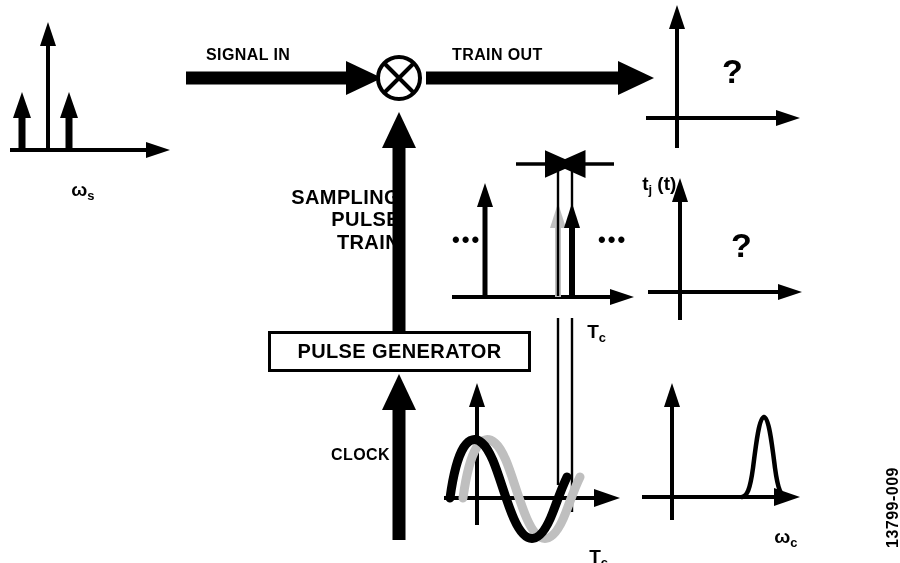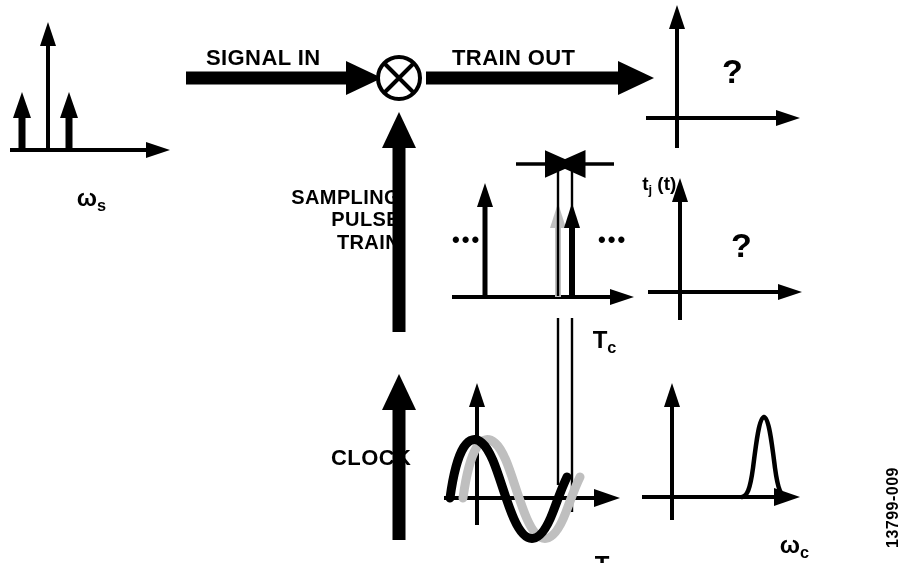--- a/index.html
+++ b/index.html
@@ -22,33 +22,33 @@
   }
   .lbl {
     position: absolute;
     font-family: "Liberation Sans", sans-serif;
     font-weight: bold;
     color: #000000;
     white-space: pre;
     line-height: 1.12;
   }
   .lbl-flow {
-    font-size: 22px;
+    font-size: 16px;
     letter-spacing: 0.4px;
   }
   .lbl-block {
     font-size: 20px;
     letter-spacing: 0.4px;
   }
   .lbl-qmark {
     font-size: 34px;
     font-weight: bold;
   }
   .lbl-axis {
-    font-size: 24px;
+    font-size: 19px;
   }
   .lbl-jitter {
     font-size: 19px;
   }
   .lbl-dots {
     font-size: 22px;
     letter-spacing: 2px;
   }
   .lbl-stack {
     font-size: 20px;
@@ -210,20 +210,23 @@
   <div class="lbl lbl-axis" style="left:50px; top:158px;">
     <span>ω</span><span class="sub">s</span>
   </div>
 
   <div class="lbl lbl-qmark" style="left:722px; top:52px;">?</div>
 
   <div class="lbl lbl-stack" style="left:256px; top:186px; width:144px;"><span style="white-space:pre-line;margin-top:16px;">SAMPLING
 PULSE
 TRAIN</span></div>
 
+  <div class="pulsebox" style="left:268px; top:331px; width:263px; height:41px;">
+    <span class="lbl-block" style="position:static; font-weight:bold;">PULSE GENERATOR</span>
+  </div>
 
   <div class="lbl lbl-flow" style="left:303px; top:446px;margin-left:28px;">CLOCK</div>
 
   <div class="lbl lbl-dots" style="left:452px; top:228px;">•••</div>
 
   <div class="lbl lbl-dots" style="left:598px; top:228px;">•••</div>
 
   <div class="lbl lbl-axis" style="left:566px; top:300px;">
     <span>T</span><span class="sub">c</span>
   </div>

